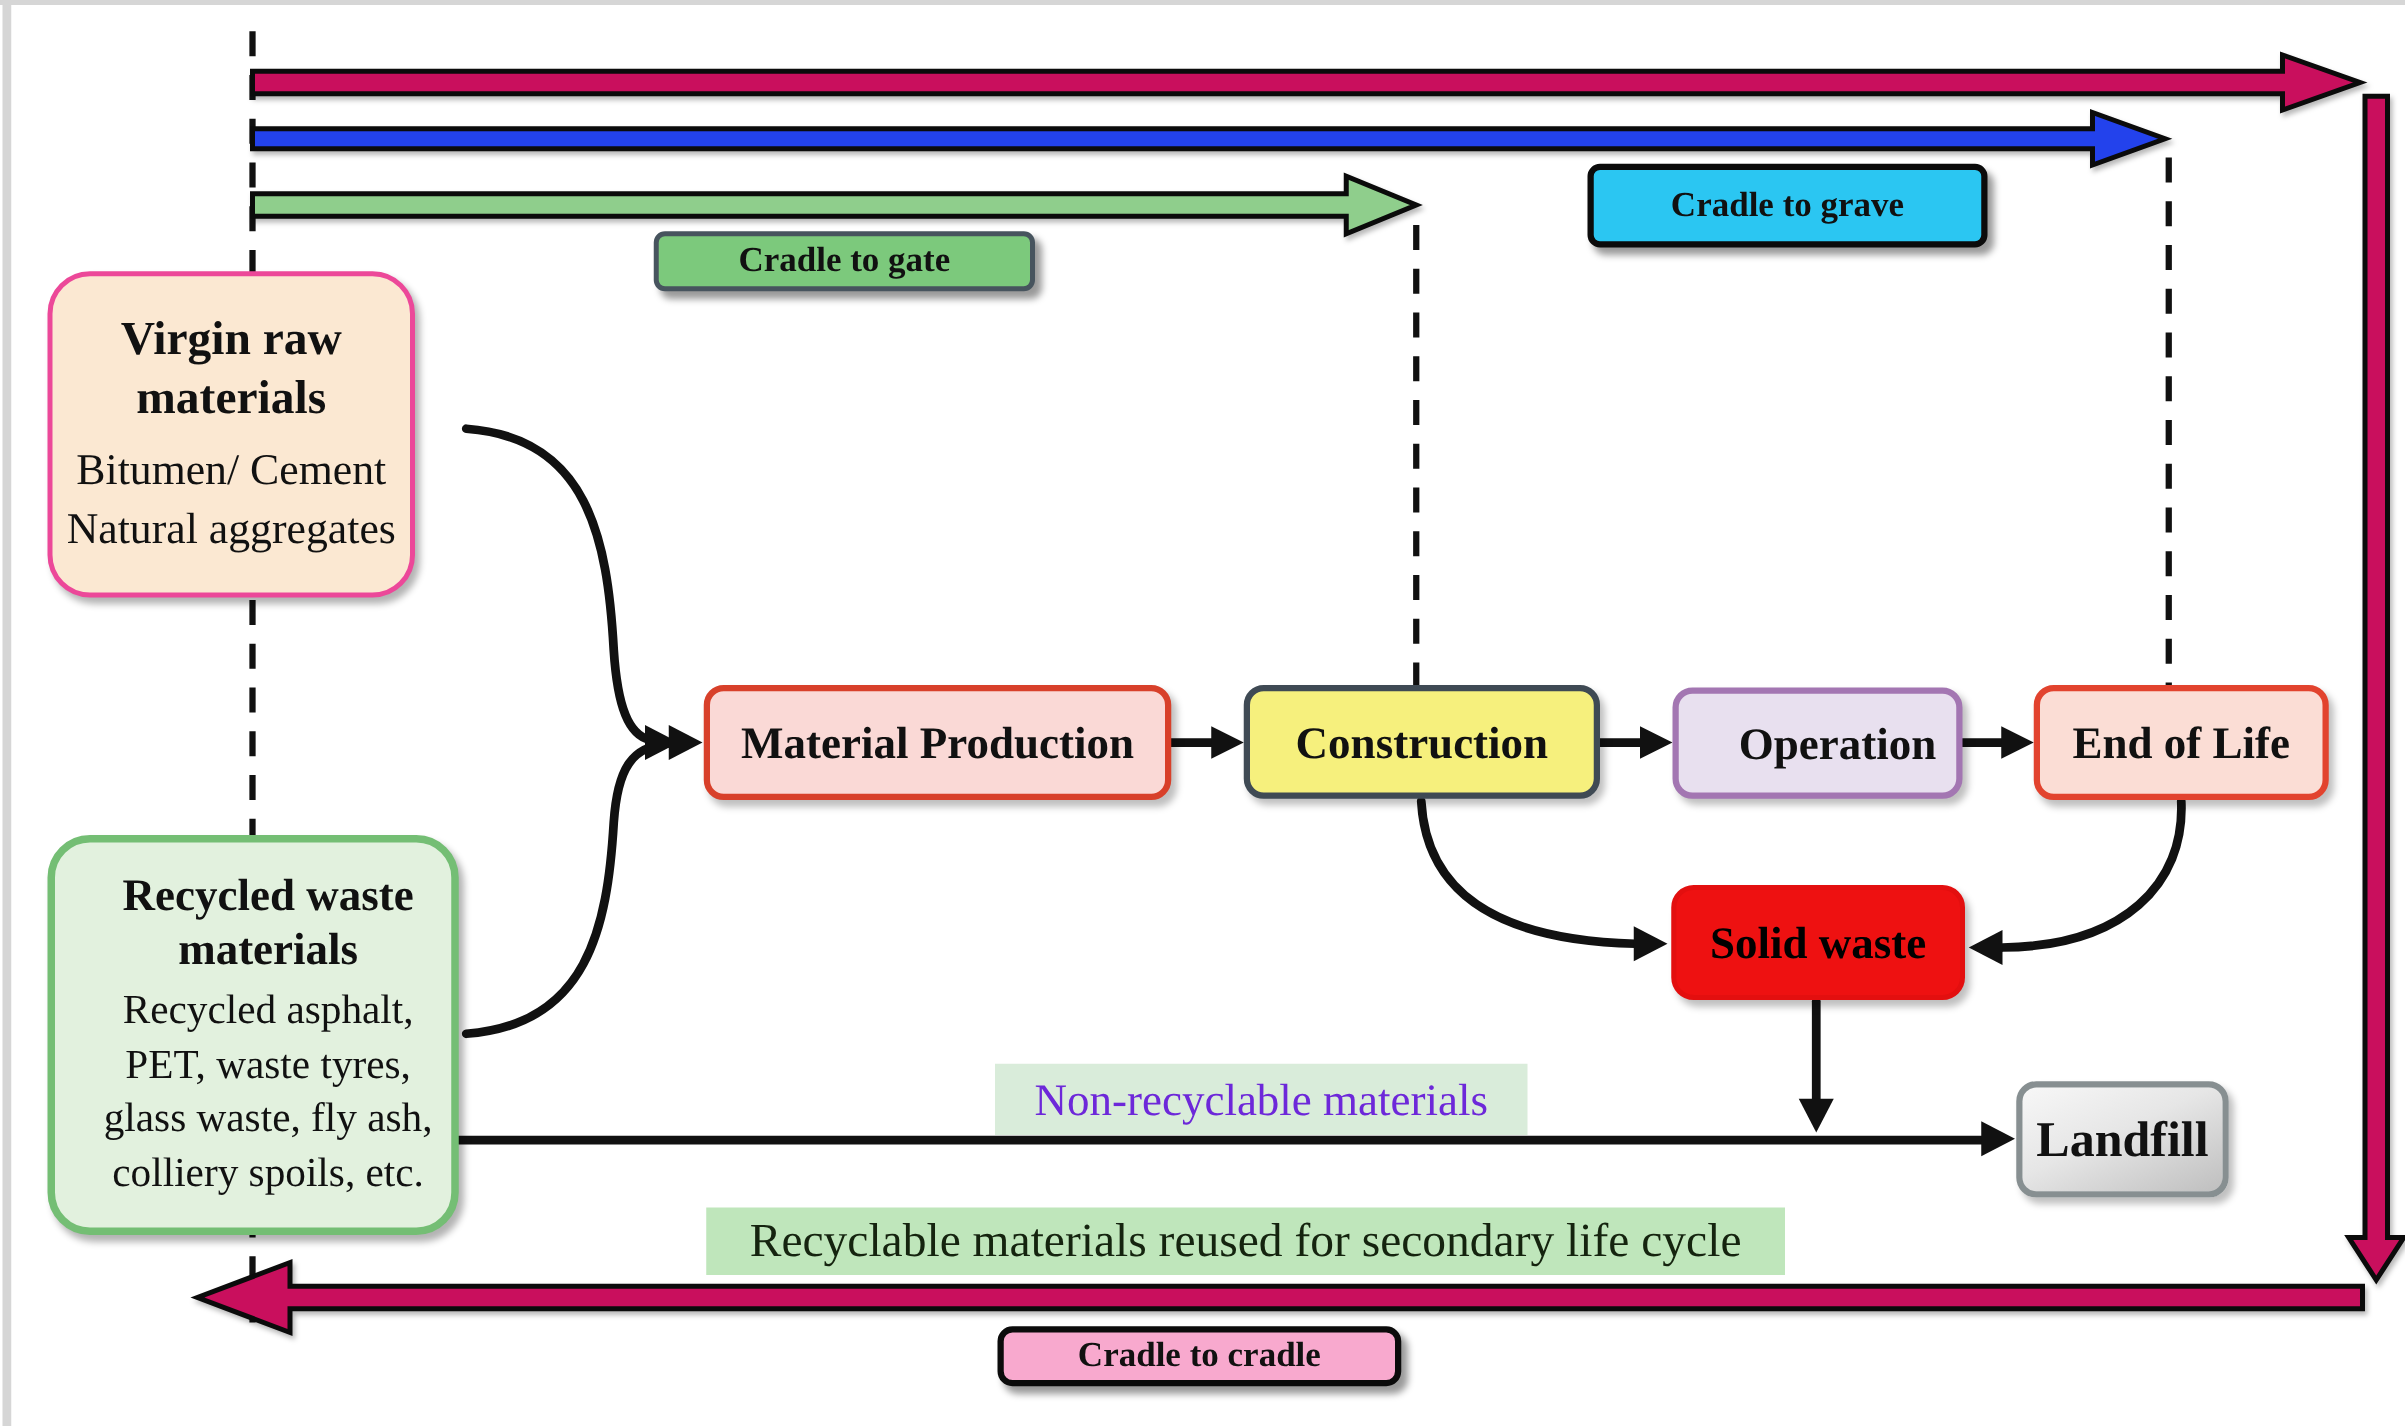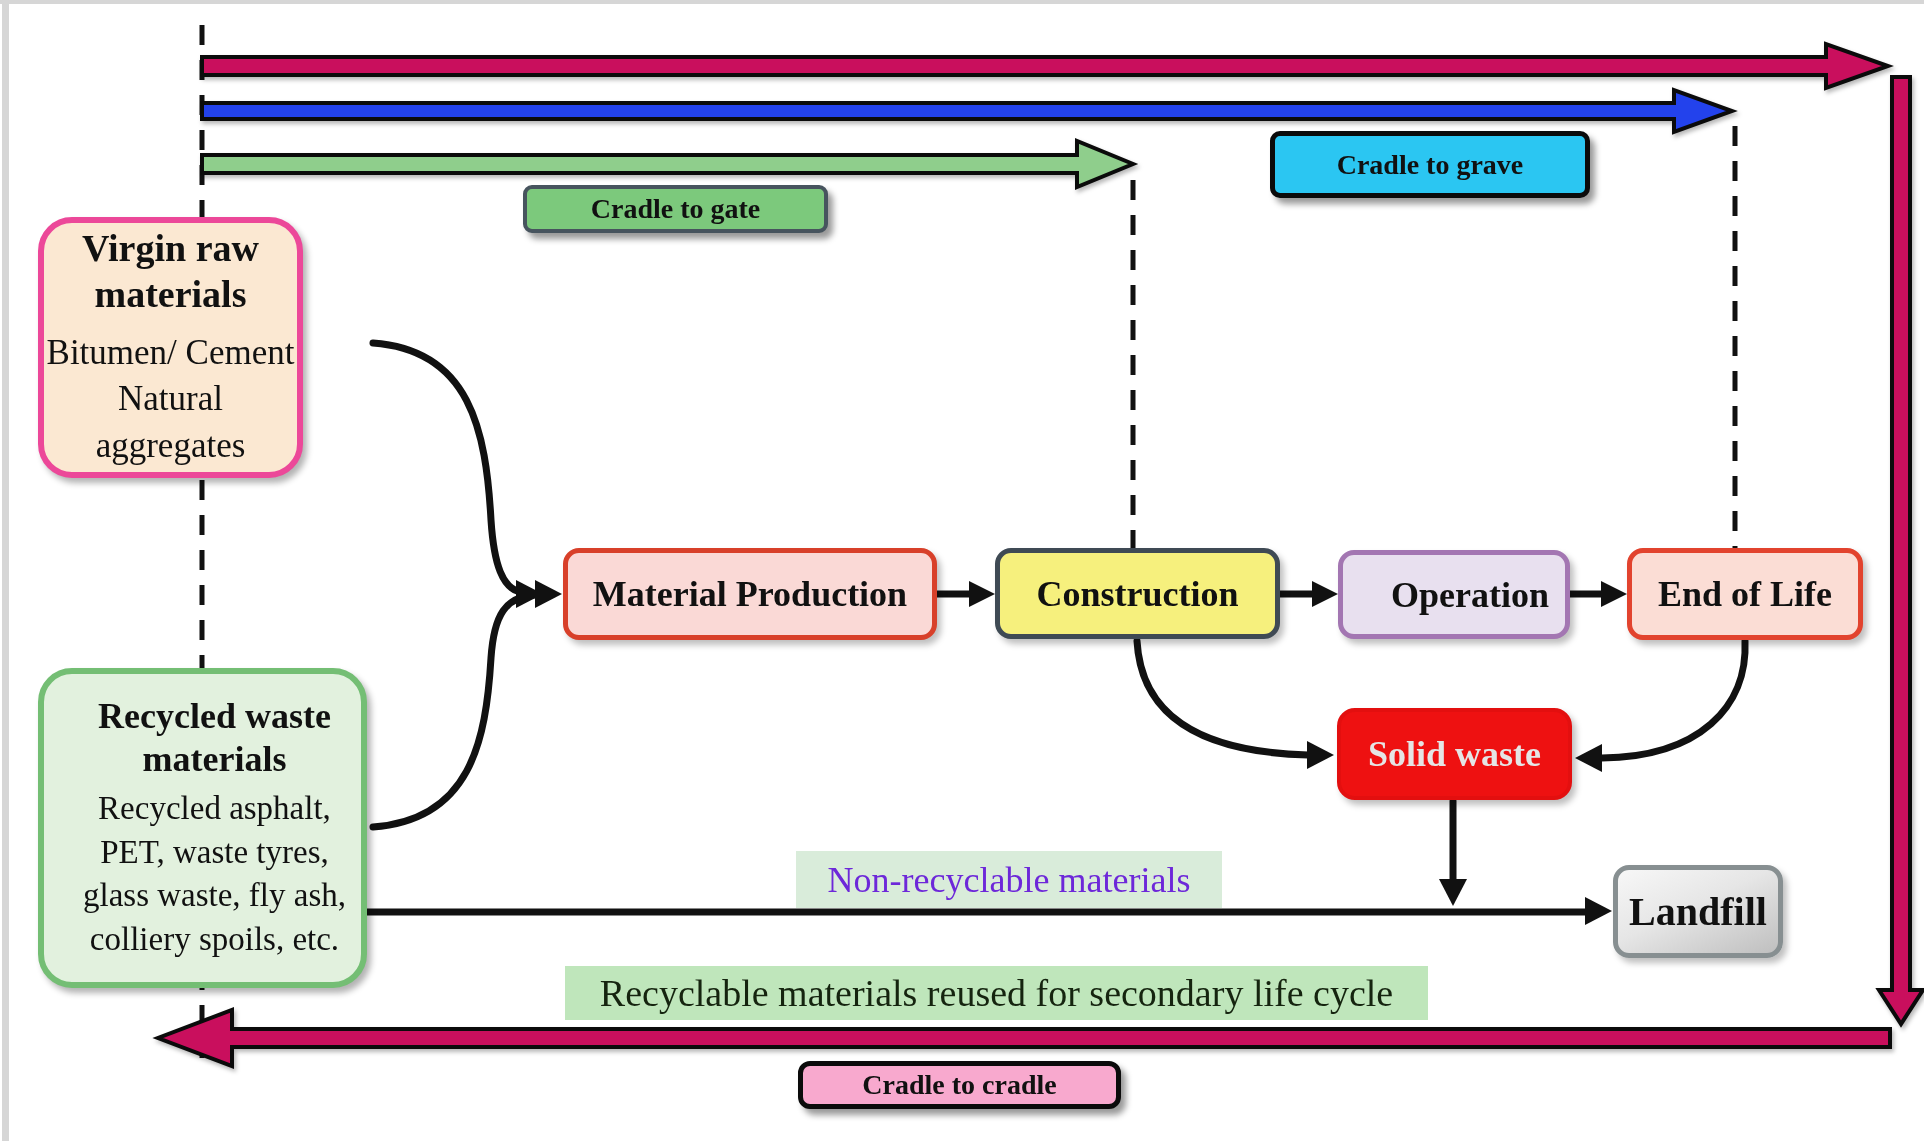--- a/index.html
+++ b/index.html
@@ -11,34 +11,34 @@
   .edge-top{position:absolute;left:0;top:0;width:1924px;height:4px;background:#d6d6d6;}
   .edge-left{position:absolute;left:2px;top:0;width:7px;height:1141px;background:#d6d6d6;}
 
   svg.layer{position:absolute;left:0;top:0;z-index:1;}
 
   .box{position:absolute;z-index:2;display:flex;flex-direction:column;align-items:center;justify-content:center;
        text-align:center;box-sizing:border-box;}
 
   
   .input-box{border-radius:34px;box-shadow:4px 5px 6px rgba(0,0,0,.30);}
-  .virgin{left:38px;top:217px;width:265px;height:261px;background:#fbe8d2;border:6px solid #ec4899;}
+  .virgin{left:38px;top:217px;width:294px;height:261px;background:#fbe8d2;border:4px solid #ec4899;}
   .recycled{left:38px;top:668px;width:329px;height:320px;background:#e2f1de;border:6px solid #74be74;padding-left:24px;}
   .input-title{font-weight:bold;font-size:38px;line-height:1.22;}
   .recycled .input-title{font-size:36px;line-height:1.2;}
   .input-lines{font-size:35px;line-height:1.34;margin-top:12px;}
   .recycled .input-lines{font-size:33px;line-height:1.32;margin-top:6px;}
 
   
   .stage{border-radius:16px;font-weight:bold;font-size:36px;box-shadow:4px 5px 6px rgba(0,0,0,.25);}
   .material-production{left:563px;top:548px;width:374px;height:92px;background:#fad9d6;border:5px solid #d8402a;}
   .construction{left:995px;top:548px;width:285px;height:91px;background:#f6f07d;border:5px solid #3f4a54;}
   .operation{left:1338px;top:550px;width:232px;height:89px;background:#e8e0ef;border:5px solid #a376b2;padding-left:32px;}
   .end-of-life{left:1627px;top:548px;width:236px;height:92px;background:#fbddd5;border:5px solid #e2432e;}
-  .solid-waste{left:1337px;top:708px;width:235px;height:92px;background:#ee1111;border:4px solid #e30f0f;color:#e5e5e5;border-radius:18px;}
+  .solid-waste{left:1337px;top:708px;width:235px;height:92px;background:#ee1111;border:4px solid #e30f0f;color:#000000;border-radius:18px;}
   .landfill{left:1613px;top:865px;width:170px;height:93px;font-size:40px;
             background:linear-gradient(155deg,#f7f7f7 0%,#e6e6e6 45%,#bfbfbf 100%);border:5px solid #878f91;border-radius:16px;}
 
   
   .scope{z-index:3;font-weight:bold;font-size:28px;box-shadow:5px 6px 6px rgba(0,0,0,.40);}
   .gate{left:523px;top:185px;width:305px;height:48px;background:#7cc97c;border:4px solid #47545e;border-radius:9px;}
   .grave{left:1270px;top:131px;width:320px;height:67px;background:#2bc6f2;border:5px solid #0b0b0b;border-radius:10px;}
   .cradle{left:798px;top:1061px;width:323px;height:48px;background:#f8a9ce;border:5px solid #0b0b0b;border-radius:12px;}
 
   

